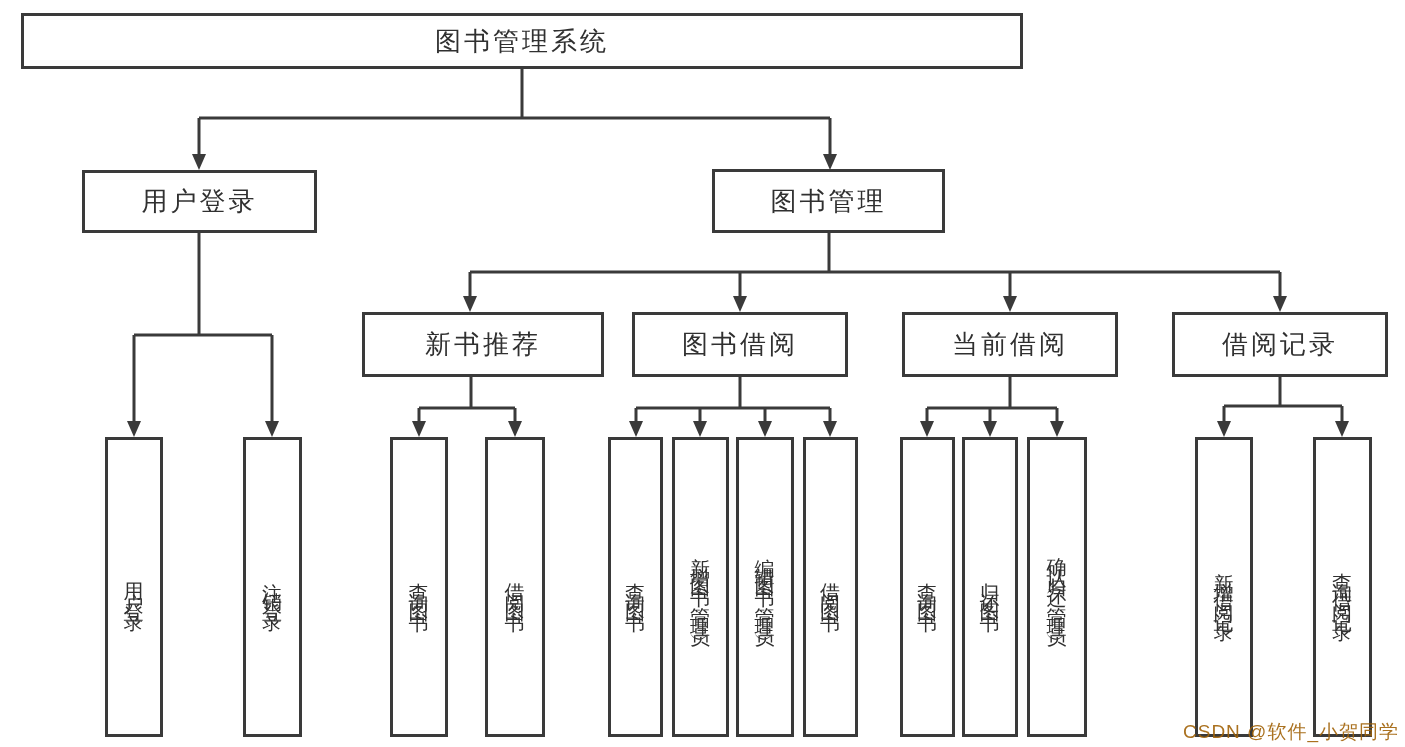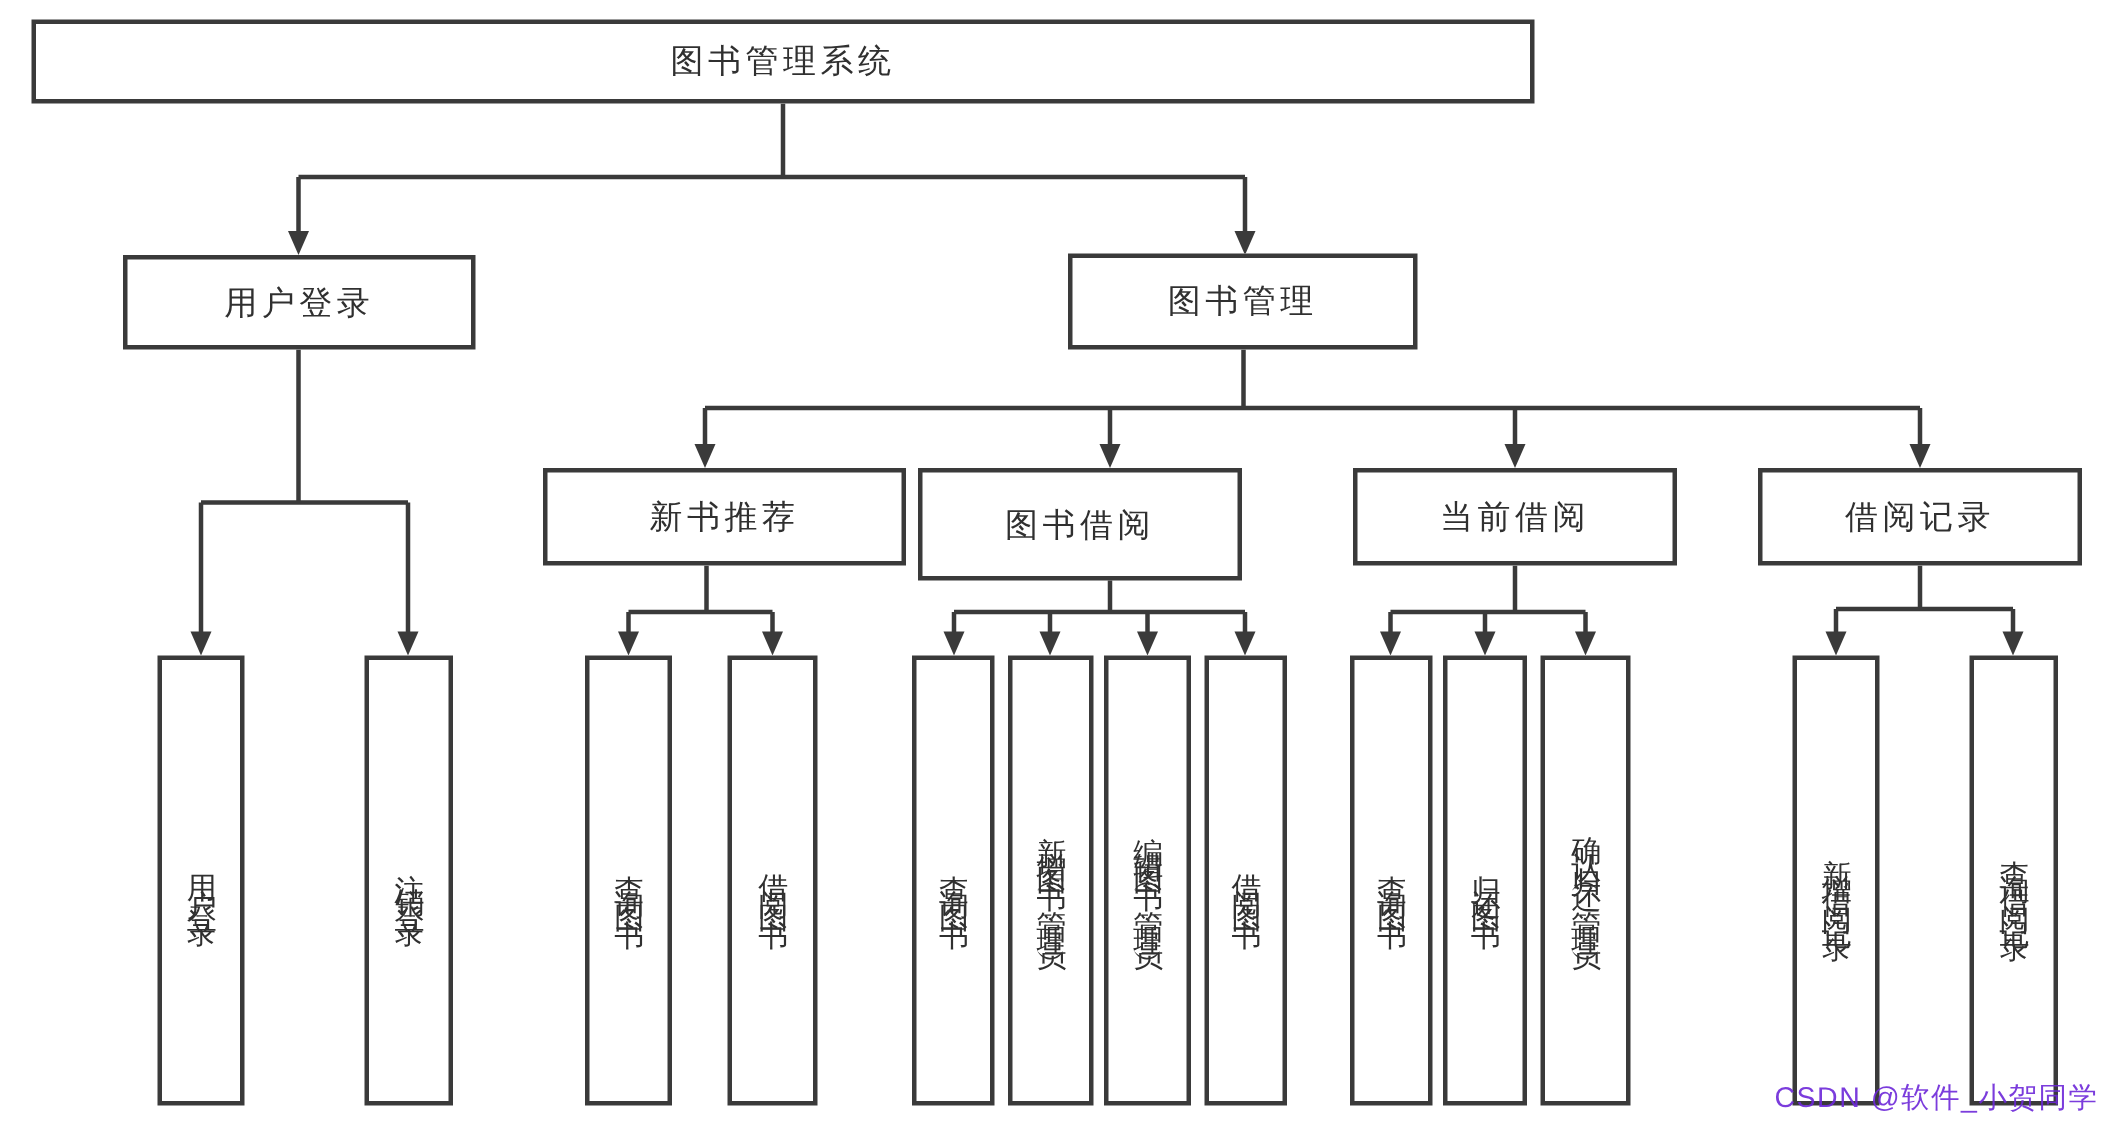--- a/index.html
+++ b/index.html
@@ -13,35 +13,35 @@
   .connectors{position:absolute;left:0;top:0;z-index:0;}
   .box{
     position:absolute;
     box-sizing:border-box;
     background:#ffffff;
     border:3px solid #3a3a3a;
     display:flex;align-items:center;justify-content:center;
     color:#303030;
     z-index:1;
   }
-  .h-label{font-size:22px;letter-spacing:3px;white-space:nowrap;}
+  .h-label{font-size:26px;letter-spacing:3px;white-space:nowrap;}
   .leaf{top:437px;height:300px;}
   .v-label{
     writing-mode:vertical-rl;
     text-orientation:mixed;
     font-size:20px;
     letter-spacing:10px;
     line-height:1;
     white-space:nowrap;
   }
   .watermark{
     position:absolute;
     left:1183px;top:719px;
     font-size:19px;
-    color:#6d28d9;
+    color:#a16207;
     letter-spacing:1px;
     white-space:nowrap;
     z-index:2;
     opacity:0.9;
   }
 </style>
 </head>
 <body>
 
 <div class="canvas">
@@ -70,21 +70,21 @@
   <div class="box" style="left:82px;top:170px;width:235px;height:63px;">
     <span class="h-label">用户登录</span>
   </div>
   <div class="box" style="left:712px;top:169px;width:233px;height:64px;align-items:center;">
     <span class="h-label">图书管理</span>
   </div>
 
   <div class="box" style="left:362px;top:312px;width:242px;height:65px;">
     <span class="h-label">新书推荐</span>
   </div>
-  <div class="box" style="left:612px;top:312px;width:216px;height:75px;">
+  <div class="box" style="left:632px;top:312px;width:216px;height:65px;">
     <span class="h-label">图书借阅</span>
   </div>
   <div class="box" style="left:902px;top:312px;width:216px;height:65px;font-family:Liberation Mono, monospace;">
     <span class="h-label">当前借阅</span>
   </div>
   <div class="box" style="left:1172px;top:312px;width:216px;height:65px;">
     <span class="h-label">借阅记录</span>
   </div>
 
   <div class="box leaf" style="left:105px;width:58px;">

